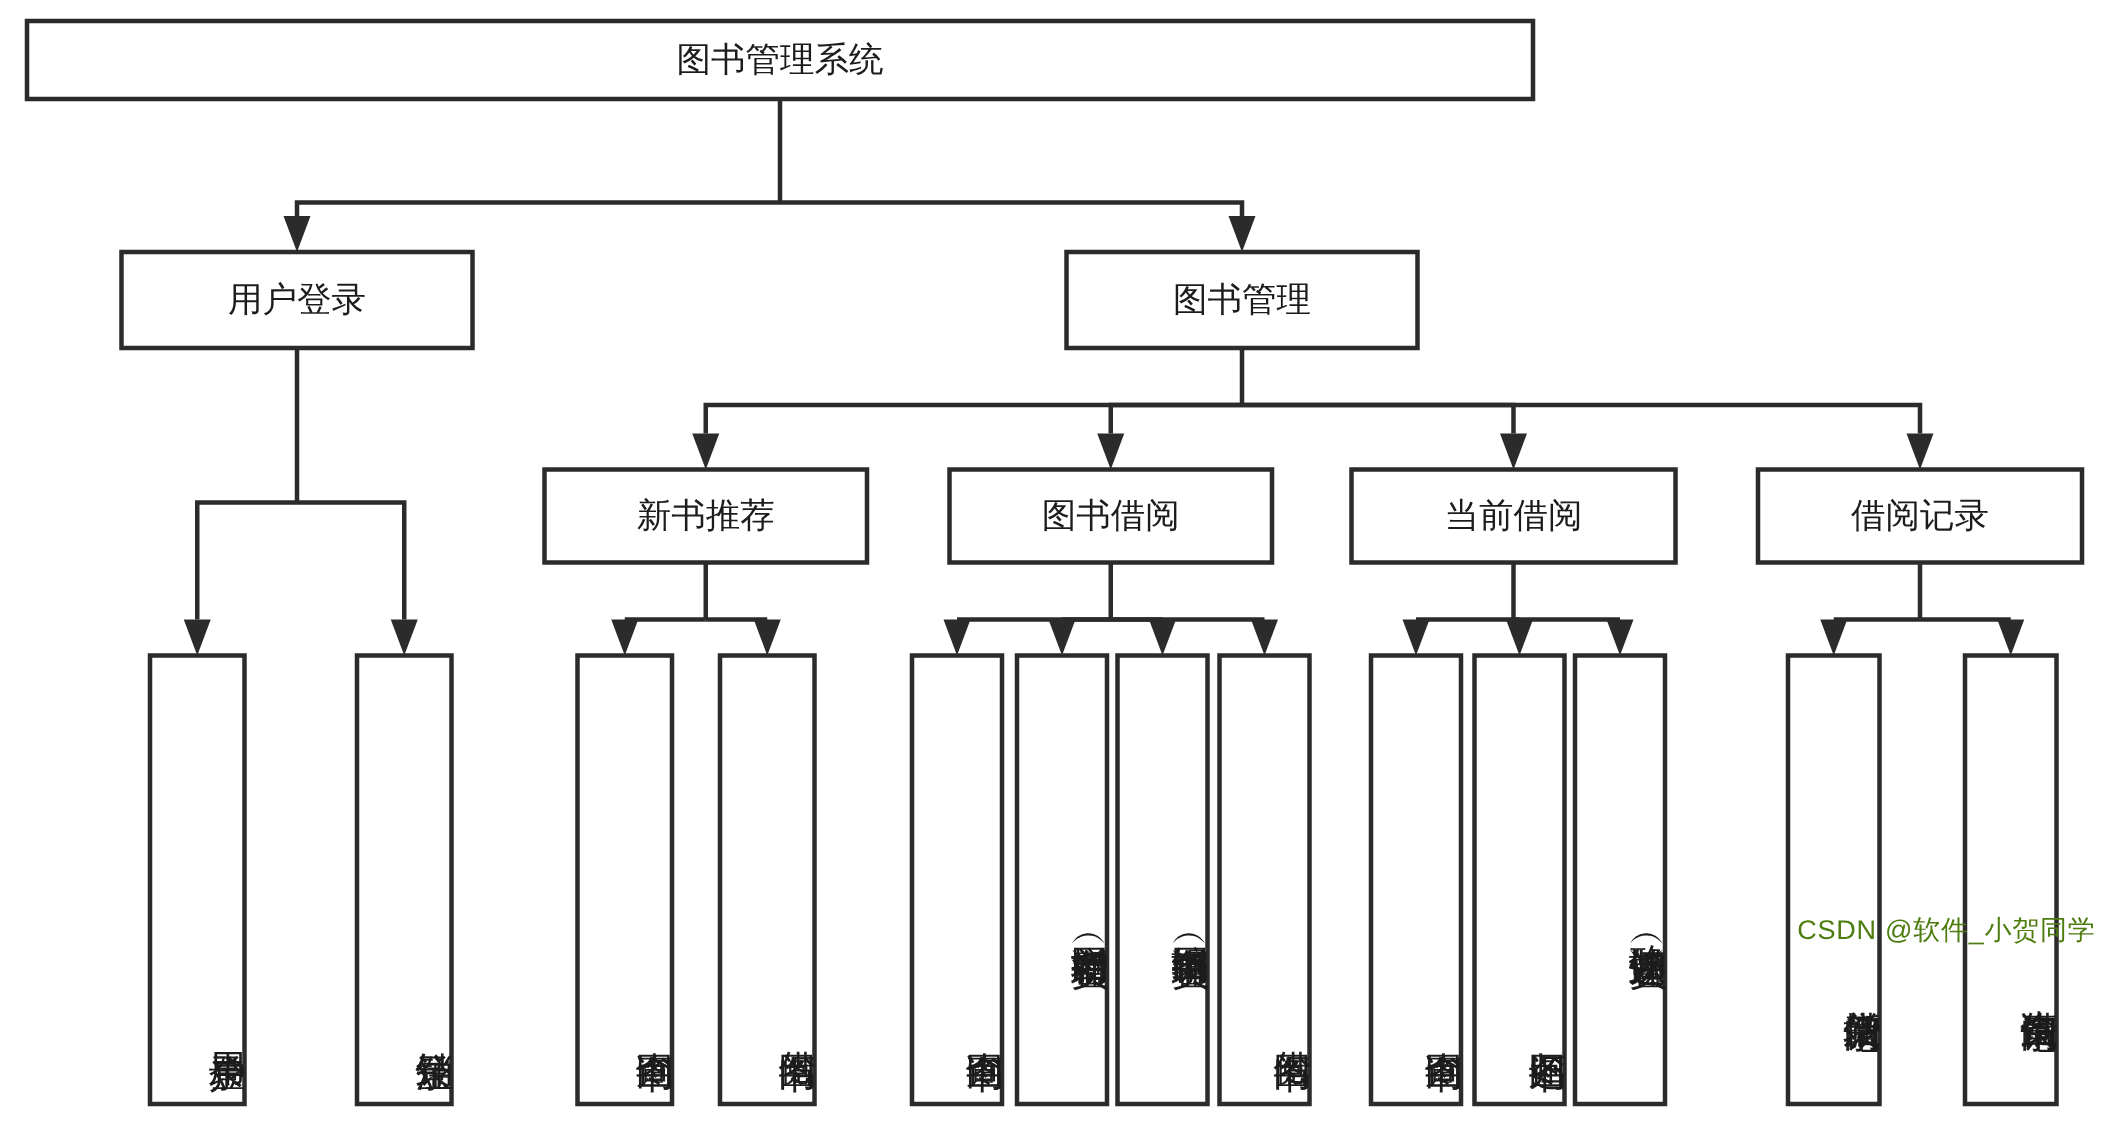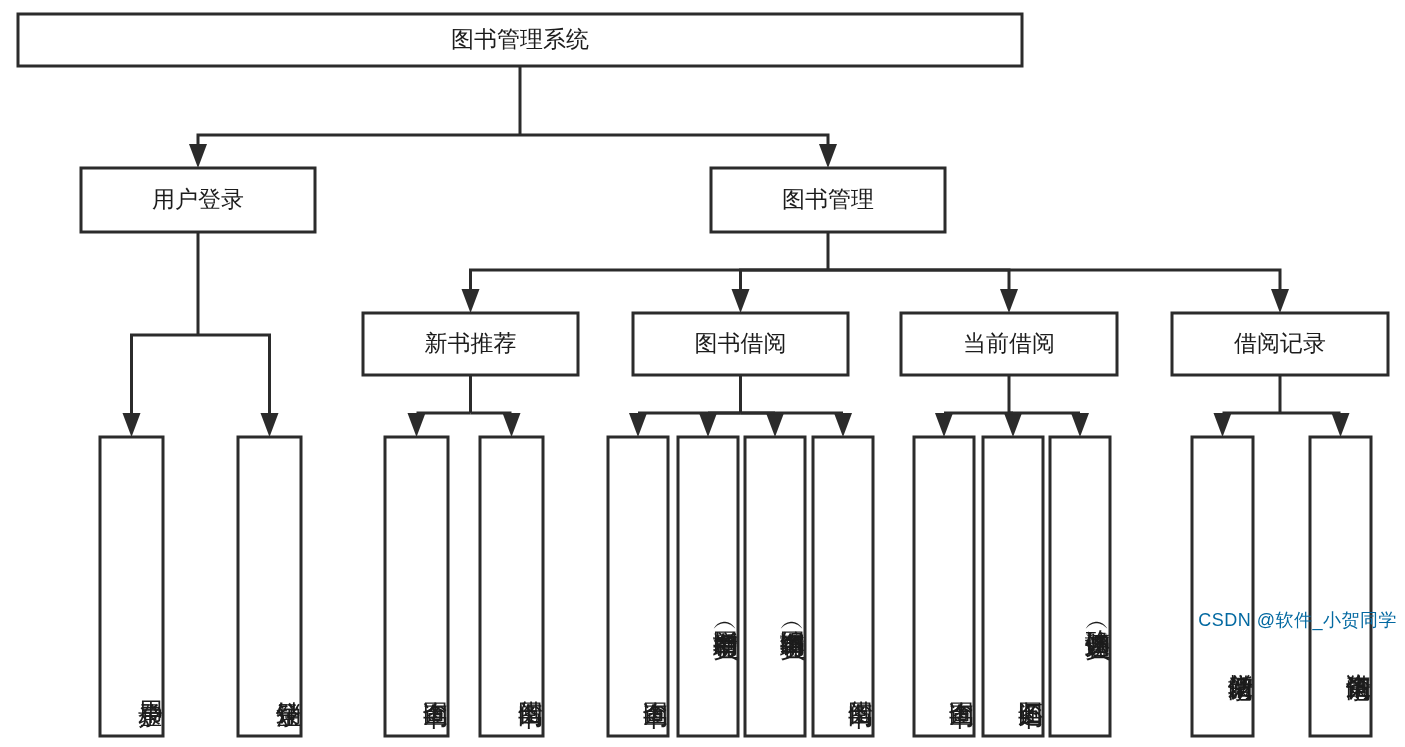--- a/index.html
+++ b/index.html
@@ -63,21 +63,21 @@
     align-items: flex-start;
     justify-content: center;
     pointer-events: none;
   }
   .watermark {
     position: absolute;
     right: 8px;
     bottom: 4px;
     font-family: "Liberation Sans", sans-serif;
     font-size: 18px;
-    color: #0369a1;
+    color: #4d7c0f;
     white-space: nowrap;
     letter-spacing: 0.5px;
   }
 </style>
 </head>
 <body>
 
 <div id="diagram-root">
   <svg class="diagram" id="diagram-svg" viewBox="0 0 1405 747">
       <g>

